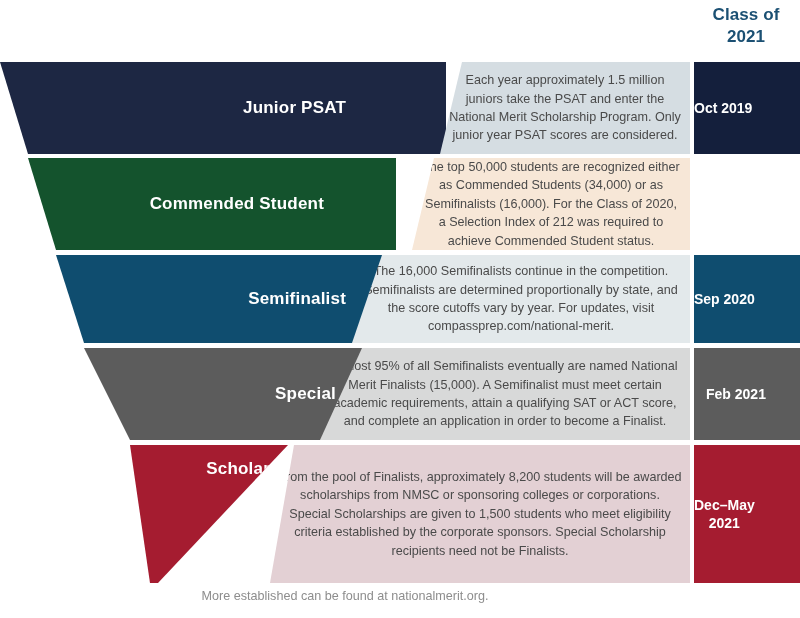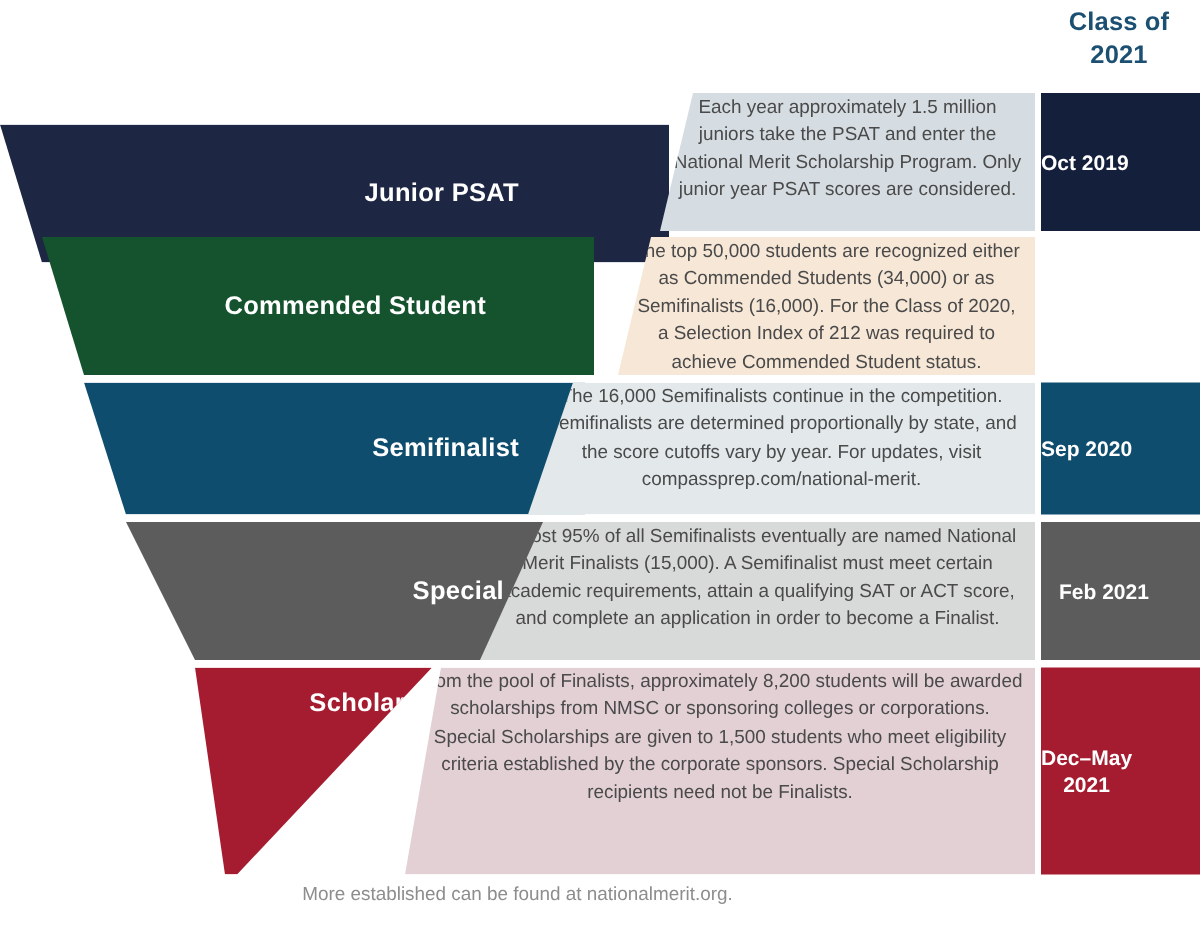--- a/index.html
+++ b/index.html
@@ -61,21 +61,21 @@
     white-space: nowrap;
     text-align: center;
   }
 
   
   .desc-panel {
     position: absolute;
     top: 0;
     height: 100%;
     display: flex;
-    align-items: flex-start;
+    align-items: center;
     justify-content: center;
     box-sizing: border-box;
   }
   .desc-text {
     color: #4a4a4a;
     font-size: 12.6px;
     line-height: 1.46;
     text-align: center;
     padding: 0 8px;
   }
@@ -115,21 +115,21 @@
 <body>
 
 <div id="infographic">
 
   <div class="class-of-header">
     <span class="line">Class of</span>
     <span class="line">2021</span>
   </div>
 
   <div class="stage" style="top:62px; height:92px;">
-    <div class="funnel-seg" style="width:446px; background:#1d2743; clip-path: polygon(0 0, 100% 0, 100% 100%, 28px 100%); padding-right:100px;margin-top:21px;">
+    <div class="funnel-seg" style="width:446px; background:#1d2743; clip-path: polygon(0 0, 100% 0, 100% 100%, 28px 100%); padding-right:100px;">
       <span class="funnel-label">Junior PSAT</span>
     </div>
     <div class="desc-panel" style="left:440px; width:250px; background:#d5dde2; clip-path: polygon(22px 0, 100% 0, 100% 100%, 0 100%);">
       <span class="desc-text">Each year approximately 1.5 million juniors take the PSAT and enter the National Merit Scholarship Program. Only junior year PSAT scores are considered.</span>
     </div>
     <div class="date-chip" style="background:#141f3c;">
       <span class="date-text">Oct 2019</span>
     </div>
   </div>
 

